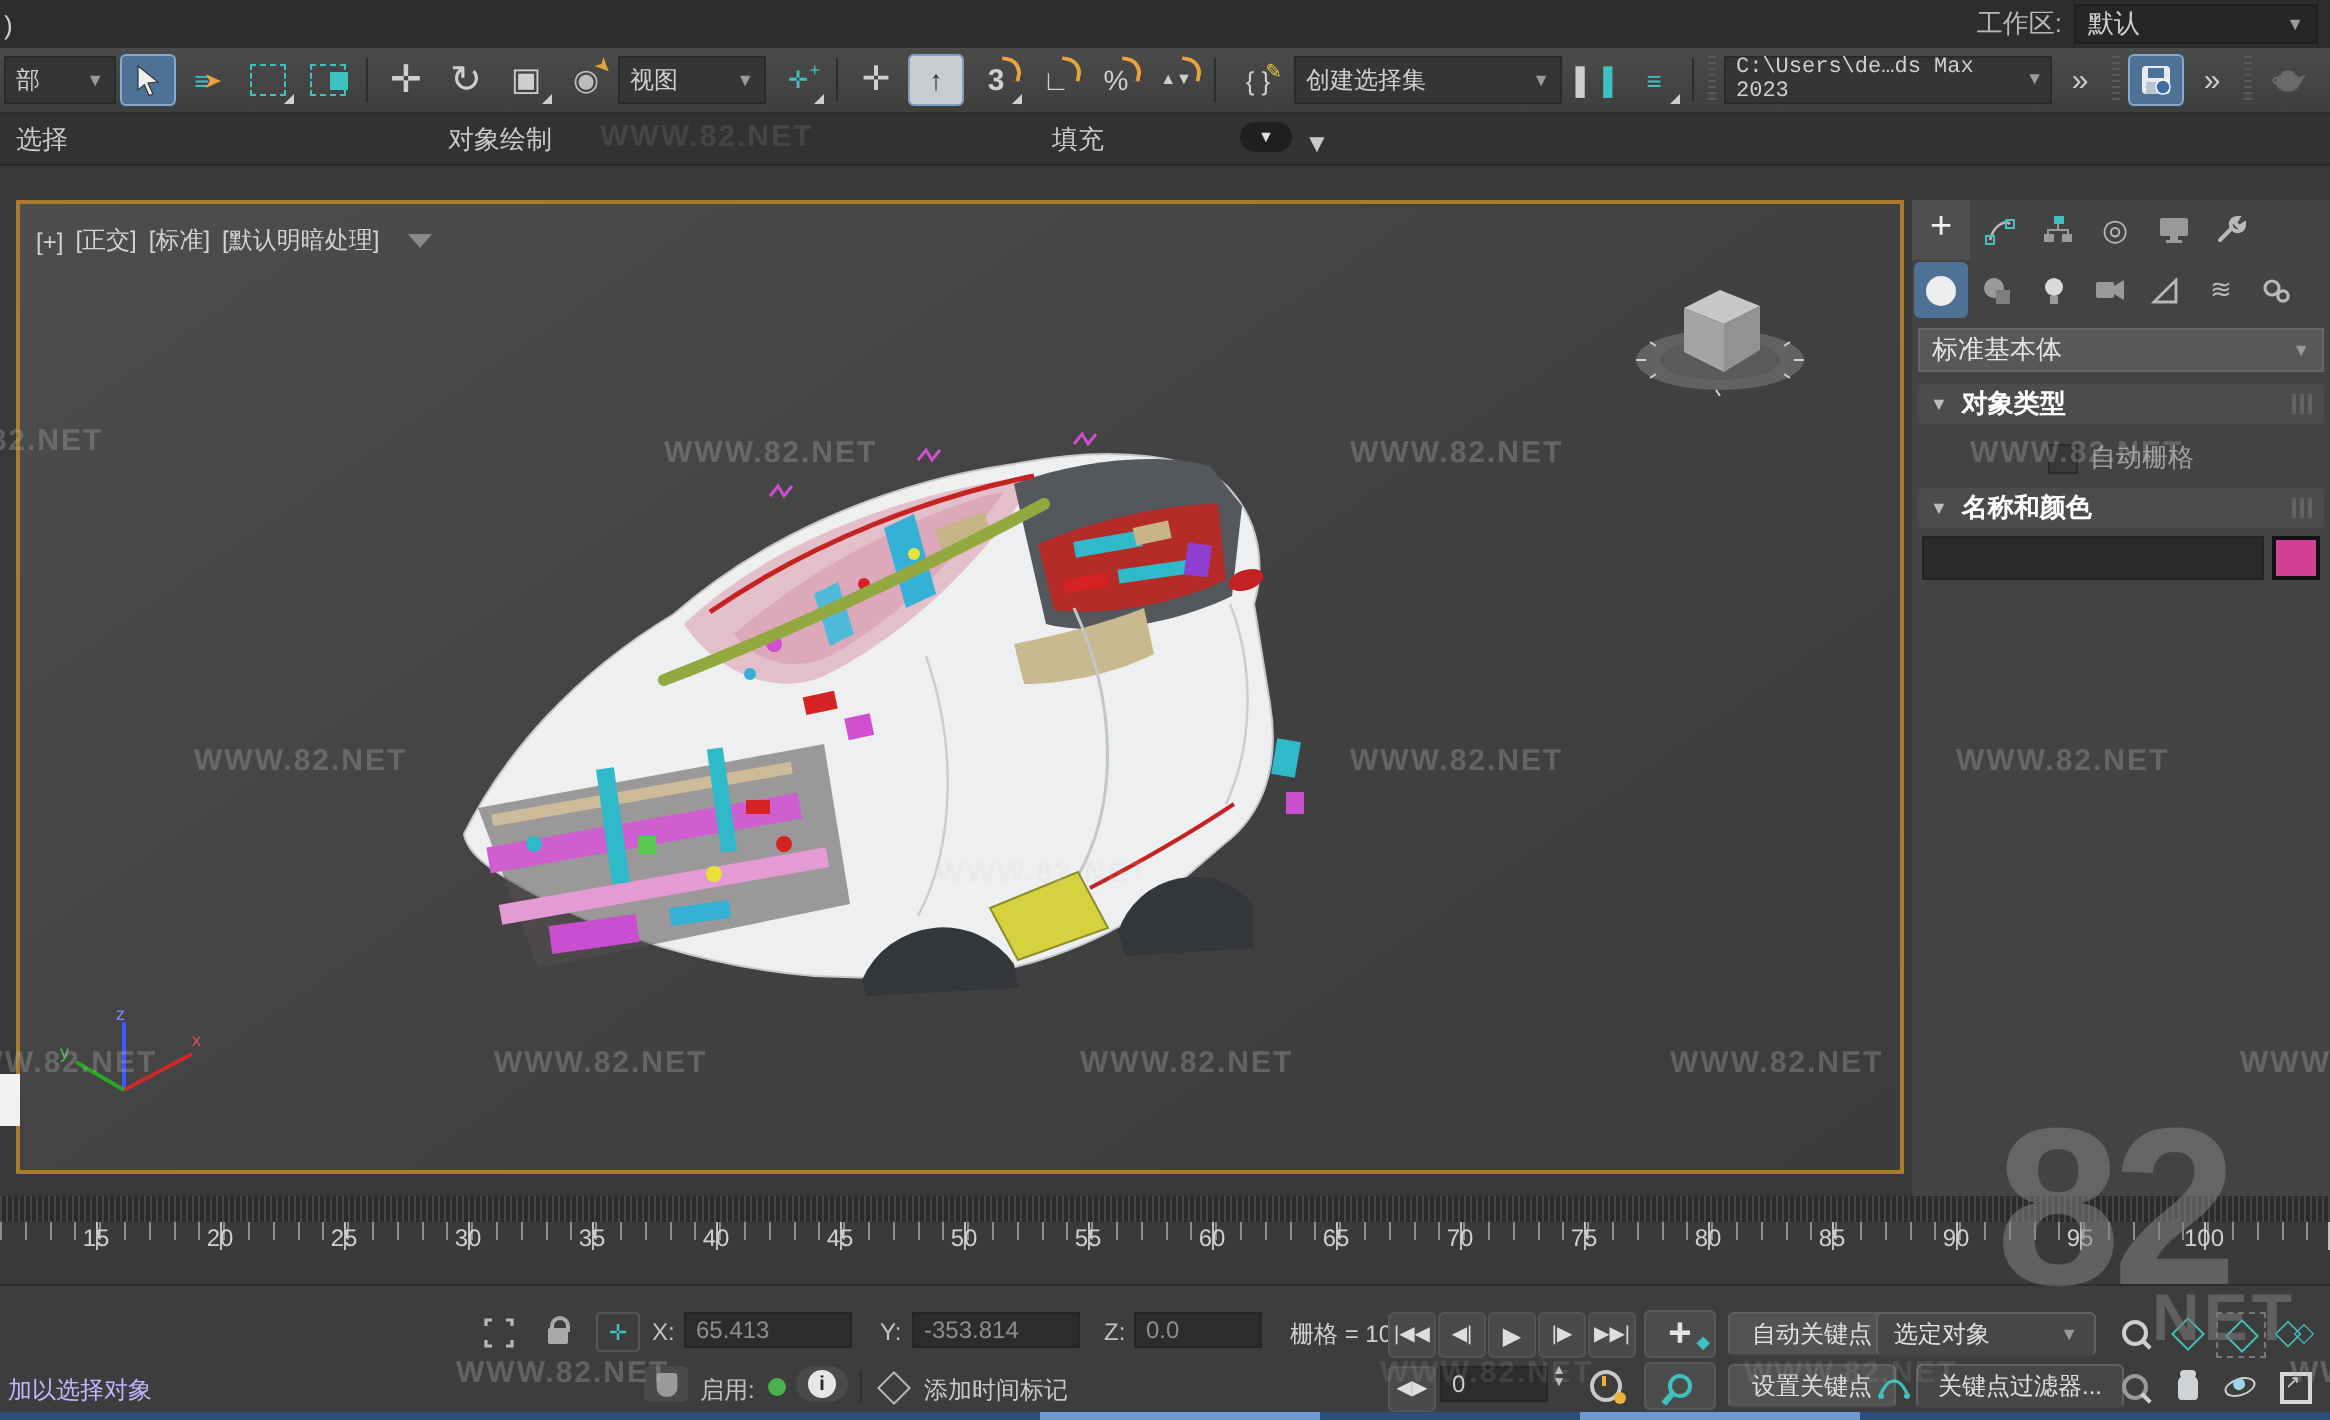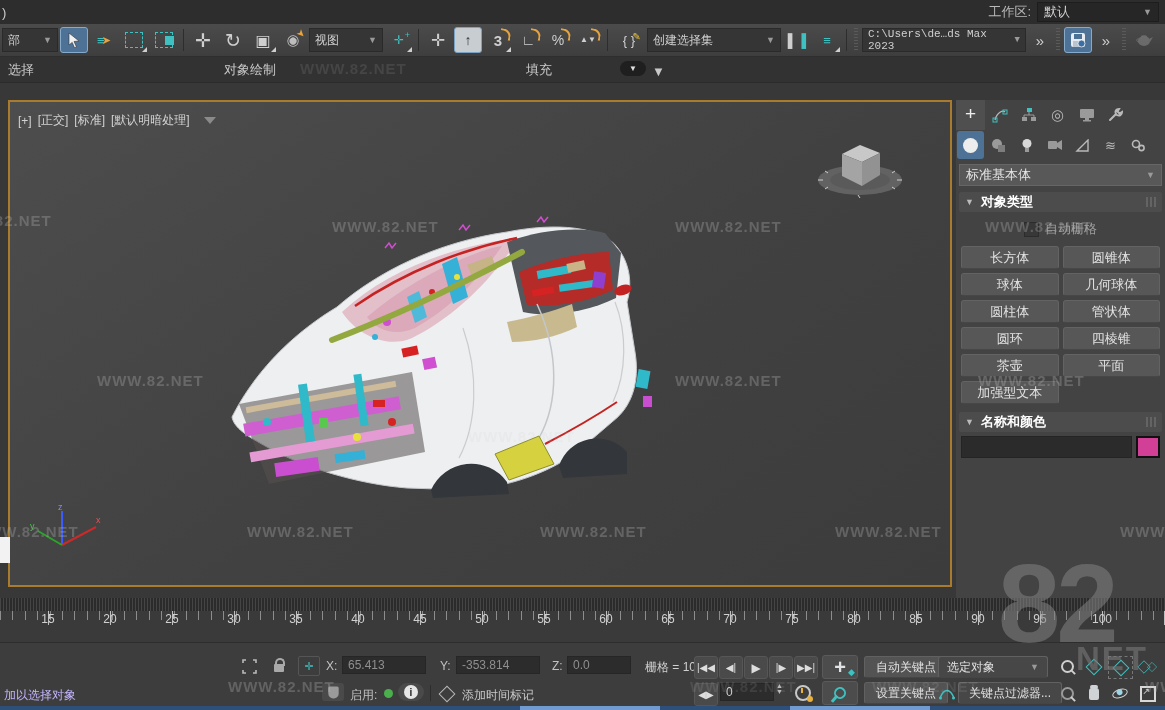--- a/index.html
+++ b/index.html
@@ -421,34 +421,20 @@
     </div>
     <div class="rollout">
       <span class="rarrow">▼</span>
       <span>对象类型</span>
       <span class="rgrip"></span>
     </div>
     <div class="agrow">
       <span class="chk"></span>
       <span>自动栅格</span>
     </div>
-    <div class="btn-grid">
-
-    <div class="obtn">长方体</div>
-        <div class="obtn">圆锥体</div>
-        <div class="obtn">球体</div>
-        <div class="obtn">几何球体</div>
-        <div class="obtn">圆柱体</div>
-        <div class="obtn">管状体</div>
-        <div class="obtn">圆环</div>
-        <div class="obtn">四棱锥</div>
-        <div class="obtn">茶壶</div>
-        <div class="obtn">平面</div>
-        <div class="obtn">加强型文本</div>
-      </div>
     <div class="rollout">
       <span class="rarrow">▼</span>
       <span>名称和颜色</span>
       <span class="rgrip"></span>
     </div>
     <div class="namerow">
       <input class="namefield" value="" style="">
       <div class="swatch" style="background: rgb(210, 63, 151);"></div>
     </div>
   </div>

